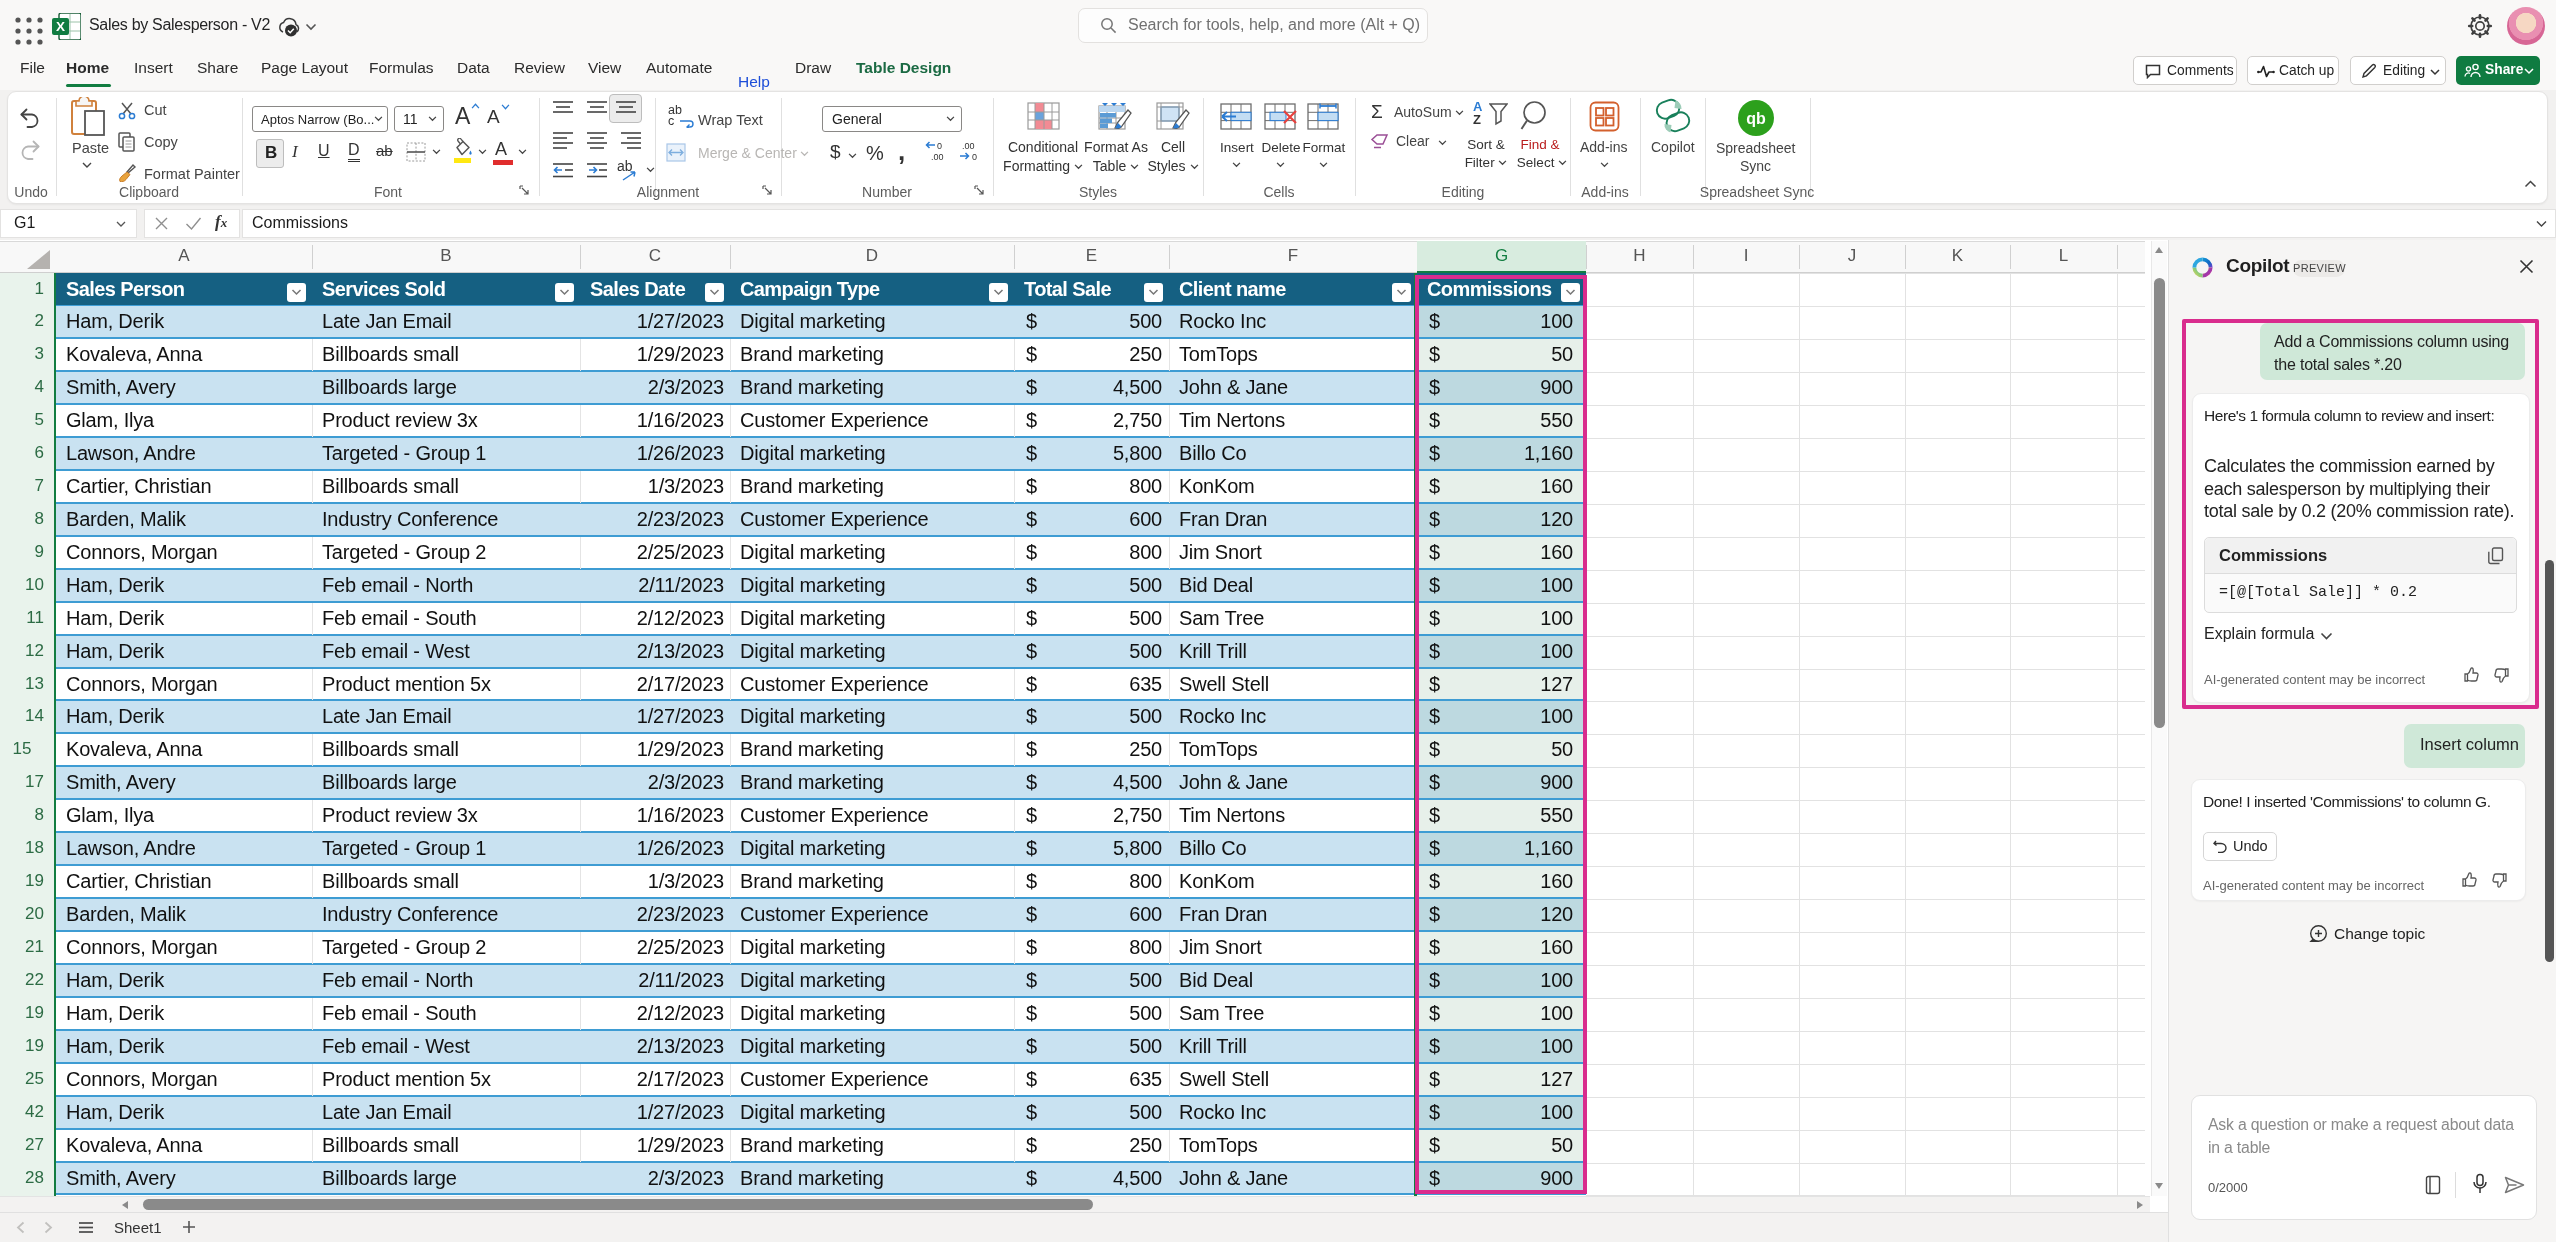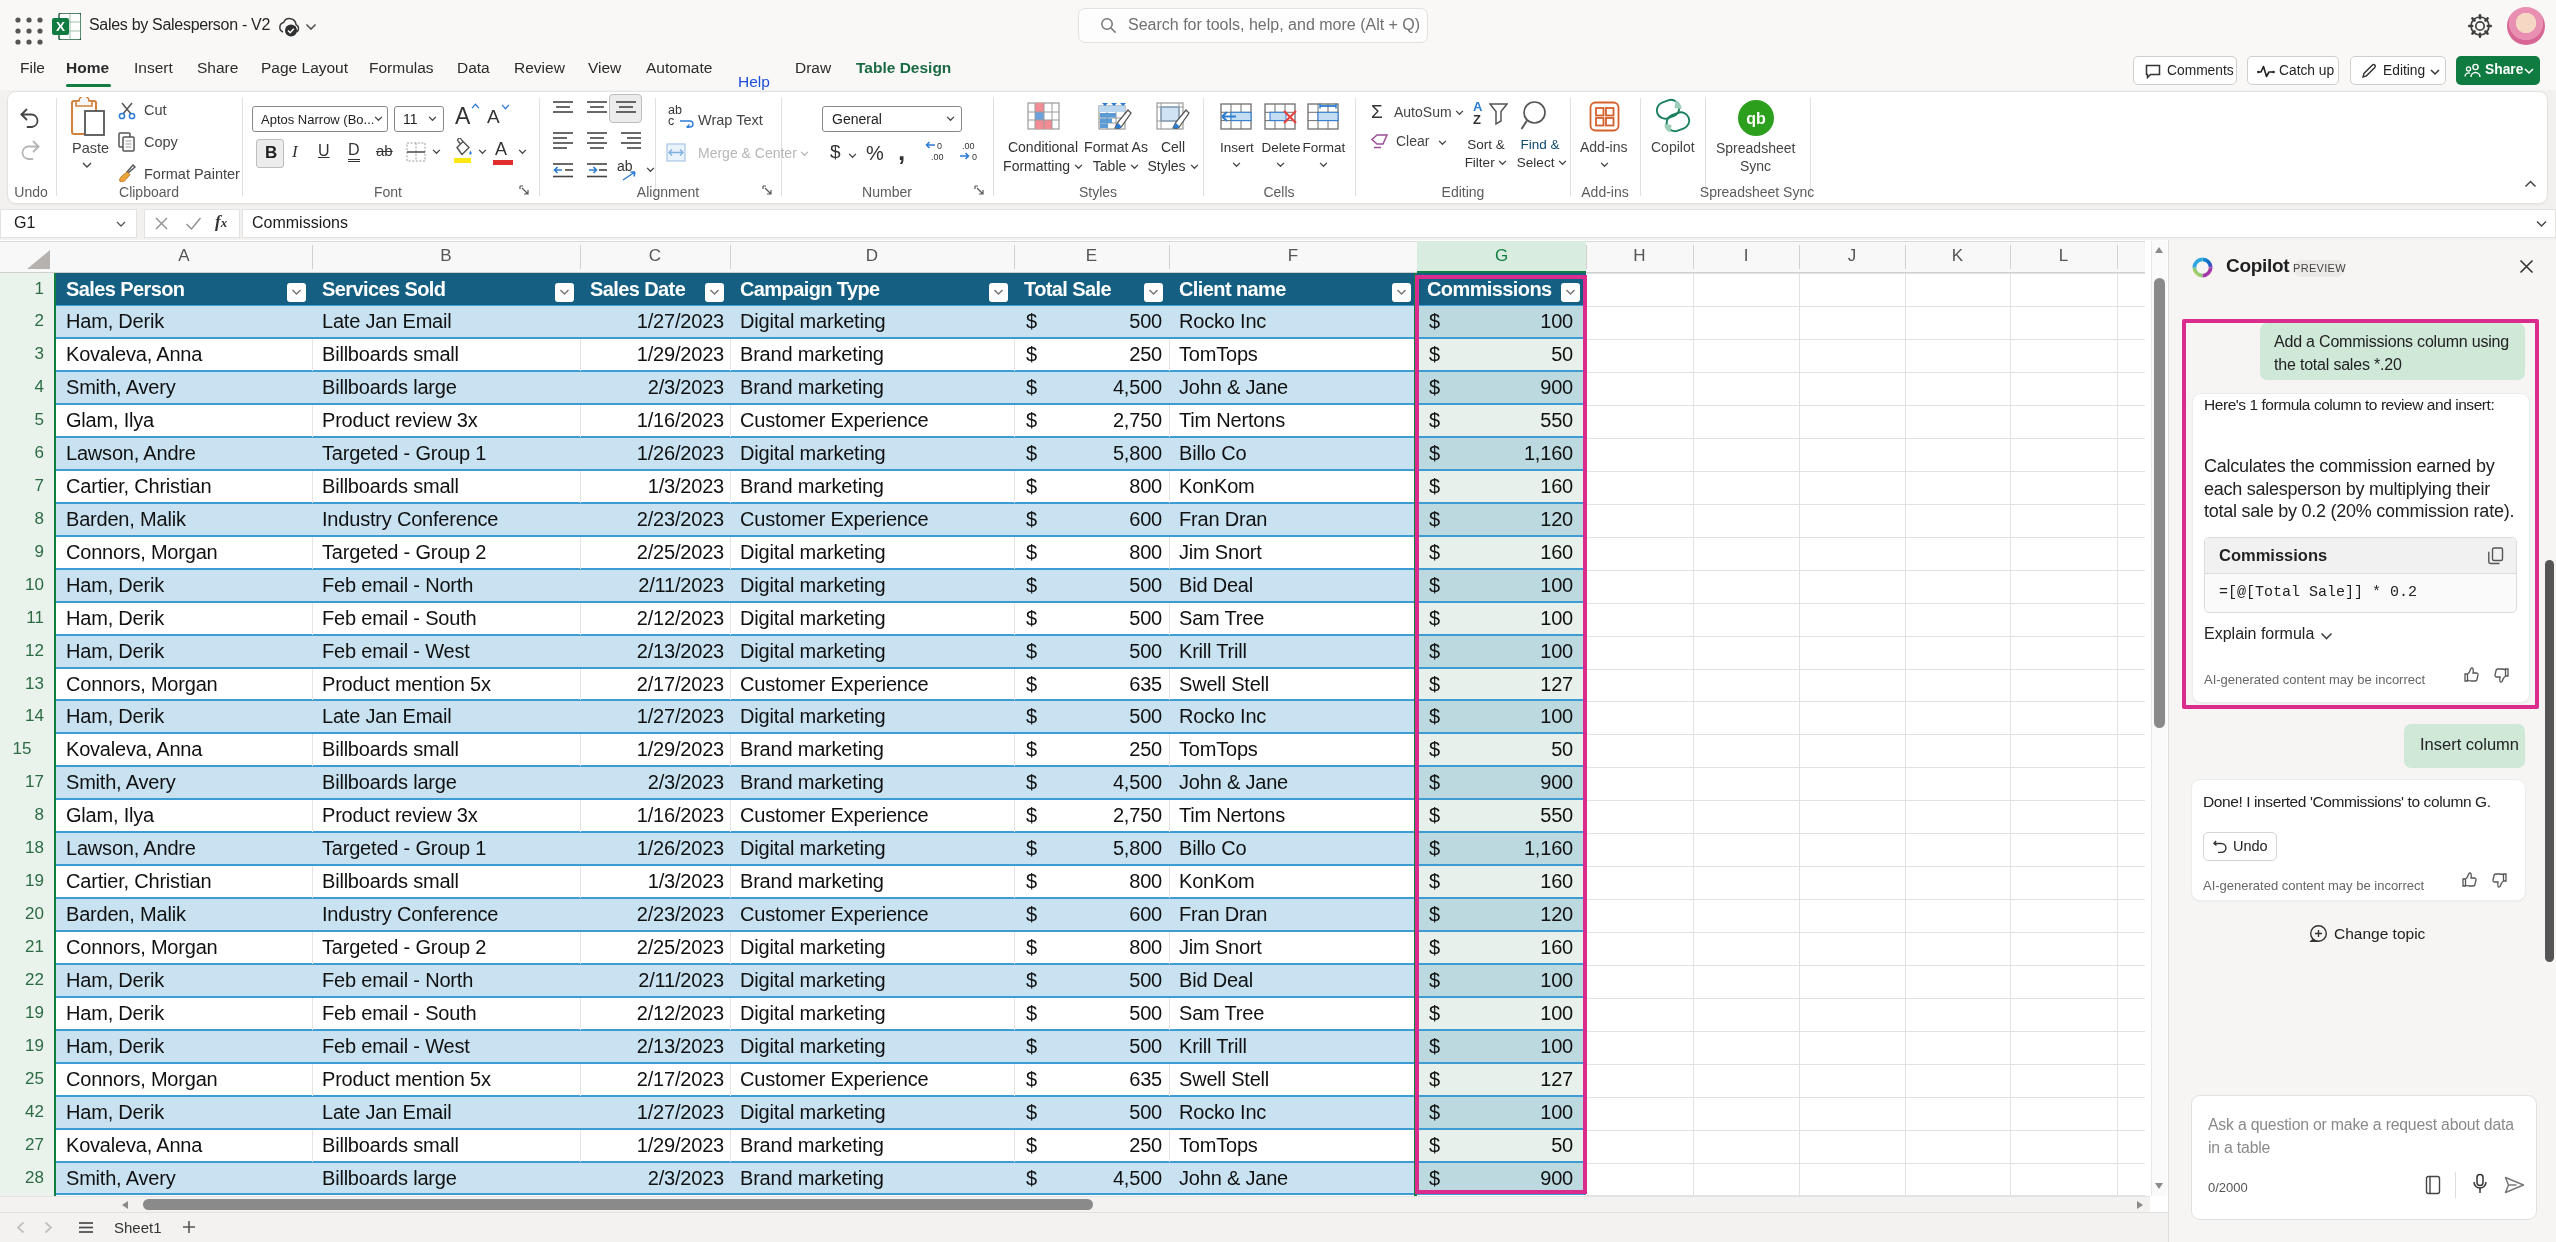--- a/index.html
+++ b/index.html
@@ -448,21 +448,21 @@
 <path d="M1 1 H18 L12 8.5 V18 L7 21 V8.5 Z" fill="none" stroke="#555" stroke-width="1.5"></path>
   </svg>
 <div class="grplbl" style="left:1458px;top:137px;width:56px;color:#333;font-size:13.5px;">Sort &amp;</div>
 <div class="grplbl" style="left:1456px;top:155px;width:60px;color:#333;font-size:13.5px;">Filter <svg width="9" height="6" viewBox="0 0 10 7" style="display:inline-block;vertical-align:1px;">
       <path d="M1 1 l4 4 l4-4" stroke="#444" stroke-width="1.5" fill="none"></path>
     </svg></div>
 <svg class="ic" style="left:1520px;top:100px" width="32" height="32" viewBox="0 0 32 32">
 <circle cx="14.5" cy="12.5" r="10.5" fill="none" stroke="#555" stroke-width="1.7"></circle>
 <line x1="7" y1="20.5" x2="1.5" y2="29" stroke="#555" stroke-width="1.9"></line>
   </svg>
-<div class="grplbl" style="left:1512px;top:137px;width:56px;color:#0c4a6e;font-size:13.5px;">Find &amp;</div>
+<div class="grplbl" style="left:1512px;top:137px;width:56px;color:#b91c1c;font-size:13.5px;">Find &amp;</div>
 <div class="grplbl" style="left:1510px;top:155px;width:64px;color:#333;font-size:13.5px;">Select <svg width="9" height="6" viewBox="0 0 10 7" style="display:inline-block;vertical-align:1px;">
       <path d="M1 1 l4 4 l4-4" stroke="#444" stroke-width="1.5" fill="none"></path>
     </svg></div>
 <svg class="ic" style="left:1589px;top:101px" width="31" height="31" viewBox="0 0 31 31">
 <rect x="1.5" y="1.5" width="28" height="28" rx="5" fill="none" stroke="#d3602d" stroke-width="1.8"></rect>
 <rect x="7" y="7" width="7.5" height="7.5" fill="none" stroke="#d3602d" stroke-width="1.8"></rect>
 <rect x="17" y="7" width="7.5" height="7.5" fill="none" stroke="#d3602d" stroke-width="1.8"></rect>
 <rect x="7" y="17" width="7.5" height="7.5" fill="none" stroke="#d3602d" stroke-width="1.8"></rect>
 <rect x="17" y="17" width="7.5" height="7.5" fill="none" stroke="#d3602d" stroke-width="1.8"></rect>
   </svg>
@@ -1054,21 +1054,21 @@
 </svg>
 <div class="ab" style="left:2226px;top:255px;font-size:19px;font-weight:bold;color:#1f1f1f;letter-spacing:-0.3px;">Copilot</div>
 <div class="ab" style="left:2293px;top:260px;width:52px;height:17px;background:#eceae8;border-radius:9px;text-align:center;font-size:11px;color:#444;line-height:17px;letter-spacing:0.3px;">PREVIEW</div>
 <svg class="ic" style="left:2519px;top:259px" width="15" height="15" viewBox="0 0 15 15">
     <path d="M1.5 1.5 L13.5 13.5 M13.5 1.5 L1.5 13.5" stroke="#333" stroke-width="1.6"></path>
   </svg>
 <div class="ab" style="left:2182px;top:319px;width:357px;height:390px;border:4.5px solid #d92c8d;border-radius:2px;background:transparent;"></div>
 <div class="ab" style="left:2260px;top:323px;width:265px;height:57px;background:#cfe8d8;border-radius:7px;"></div>
 <div class="ab" style="left:2274px;top:330px;width:252px;font-size:16px;letter-spacing:-0.2px;color:#222;line-height:23px;white-space:normal;">Add a Commissions column using the total sales *.20</div>
 <div class="ab" style="left:2192px;top:393px;width:338px;height:310px;background:#fff;border:1px solid #ececec;border-radius:9px;box-shadow:0 1px 2px rgba(0,0,0,0.04);"></div>
-<div class="ab" style="left:2204px;top:396px;font-size:15.5px;letter-spacing:-0.45px;color:#222;">Here's 1 formula column to review and insert:</div>
+<div class="ab" style="left:2204px;top:407px;font-size:15.5px;letter-spacing:-0.45px;color:#222;">Here's 1 formula column to review and insert:</div>
 <div class="ab" style="left:2204px;top:455px;width:322px;font-size:18px;letter-spacing:-0.25px;color:#222;line-height:22.5px;white-space:normal;">Calculates the commission earned by each salesperson by multiplying their total sale by 0.2 (20% commission rate).</div>
 <div class="ab" style="left:2204px;top:537px;width:313px;height:76px;border:1px solid #dcdcdc;border-radius:5px;background:#fafafa;">
 <div style="position:absolute;left:0;top:0;width:100%;height:36px;background:#f1f1f1;border-bottom:1px solid #dcdcdc;border-radius:5px 5px 0 0;"></div>
 <span style="position:absolute;left:14px;top:8px;font-size:16.5px;font-weight:bold;color:#222;">Commissions</span>
 <svg style="position:absolute;right:12px;top:9px;" width="16" height="18" viewBox="0 0 16 18">
       <rect x="4.5" y="1" width="10" height="12.5" rx="1.5" fill="none" stroke="#555" stroke-width="1.4"></rect>
       <path d="M11.5 16.5 h-9 a1.7 1.7 0 0 1 -1.7 -1.7 v-10" fill="none" stroke="#555" stroke-width="1.4"></path>
     </svg>
 <span style="position:absolute;left:14px;top:46px;font-size:15px;color:#222;font-family:'Liberation Mono',monospace;">=[@[Total Sale]] * 0.2</span>
 </div>

